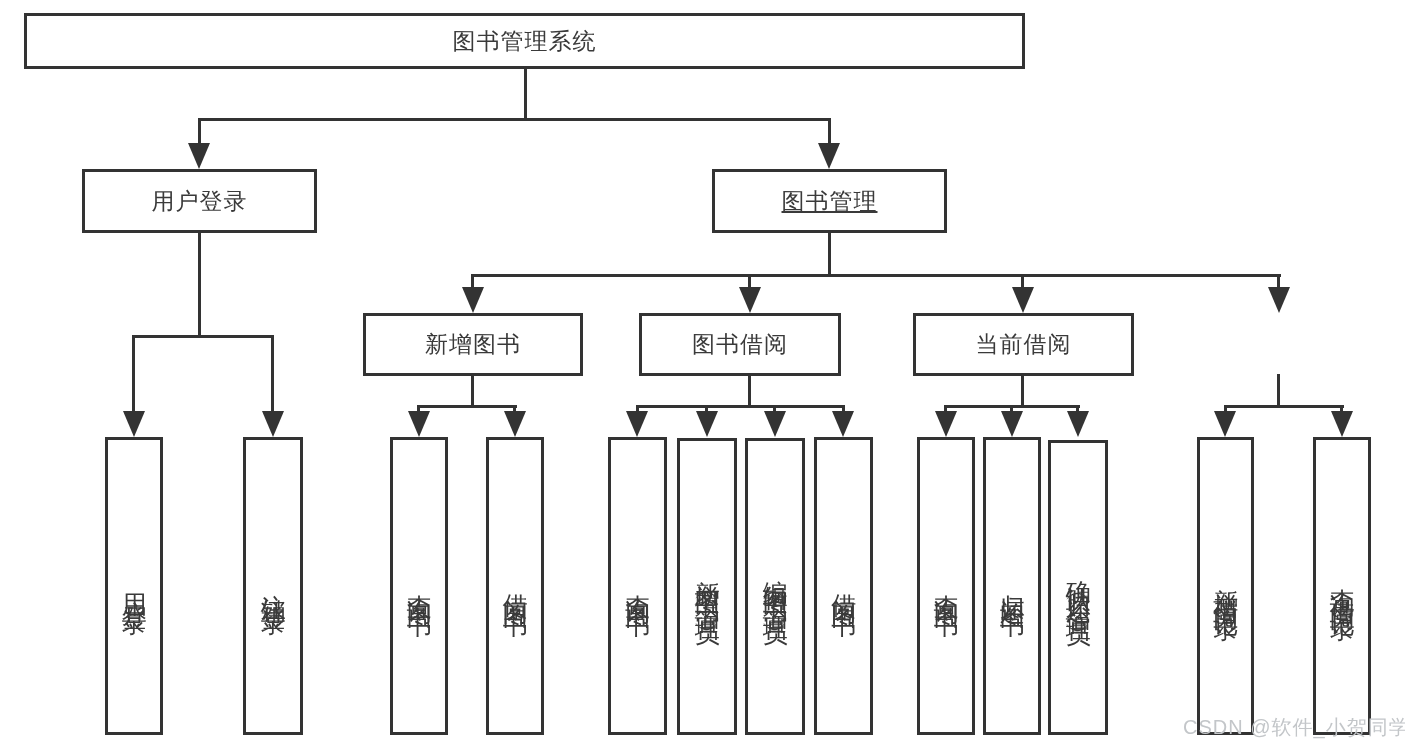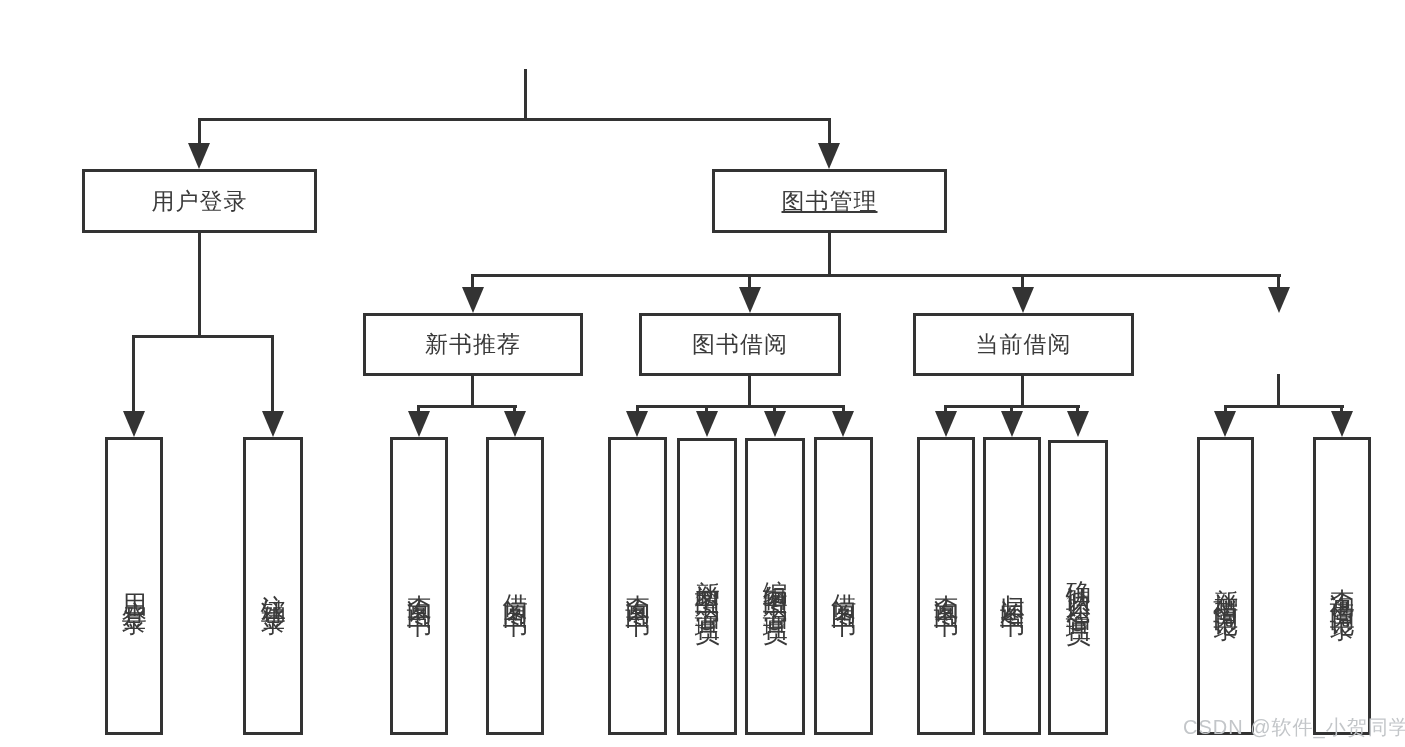--- a/index.html
+++ b/index.html
@@ -55,20 +55,23 @@
     white-space:nowrap;
     z-index:5;
     letter-spacing:1px;
   }
 </style>
 </head>
 <body>
 
 <div id="stage">
 
+  <div class="box" style="left:24px;top:13px;width:1001px;height:56px;">
+    <span class="hlabel">图书管理系统</span>
+  </div>
 
   <div class="vline" style="left:524px;top:69px;height:49px;"></div>
   <div class="hline" style="left:198px;top:118px;width:633px;"></div>
   <div class="vline" style="left:198px;top:118px;height:28px;"></div>
   <div class="arrow" style="left:188px;top:143px;"></div>
   <div class="vline" style="left:828px;top:118px;height:28px;"></div>
   <div class="arrow" style="left:818px;top:143px;"></div>
 
   <div class="box" style="left:82px;top:169px;width:235px;height:64px;">
     <span class="hlabel">用户登录</span>
@@ -89,21 +92,21 @@
   <div class="vline" style="left:471px;top:274px;height:16px;"></div>
   <div class="arrow" style="left:462px;top:287px;"></div>
   <div class="vline" style="left:748px;top:274px;height:16px;"></div>
   <div class="arrow" style="left:739px;top:287px;"></div>
   <div class="vline" style="left:1021px;top:274px;height:16px;"></div>
   <div class="arrow" style="left:1012px;top:287px;"></div>
   <div class="vline" style="left:1277px;top:274px;height:16px;"></div>
   <div class="arrow" style="left:1268px;top:287px;"></div>
 
   <div class="box" style="left:363px;top:313px;width:220px;height:63px;">
-    <span class="hlabel">新书推荐</span>
+    <span class="hlabel">新增图书</span>
   </div>
   <div class="box" style="left:639px;top:313px;width:202px;height:63px;">
     <span class="hlabel">图书借阅</span>
   </div>
   <div class="box" style="left:913px;top:313px;width:221px;height:63px;">
     <span class="hlabel">当前借阅</span>
   </div>
 
   <div class="vline" style="left:471px;top:376px;height:31px;"></div>
   <div class="hline" style="left:417px;top:405px;width:100px;"></div>

